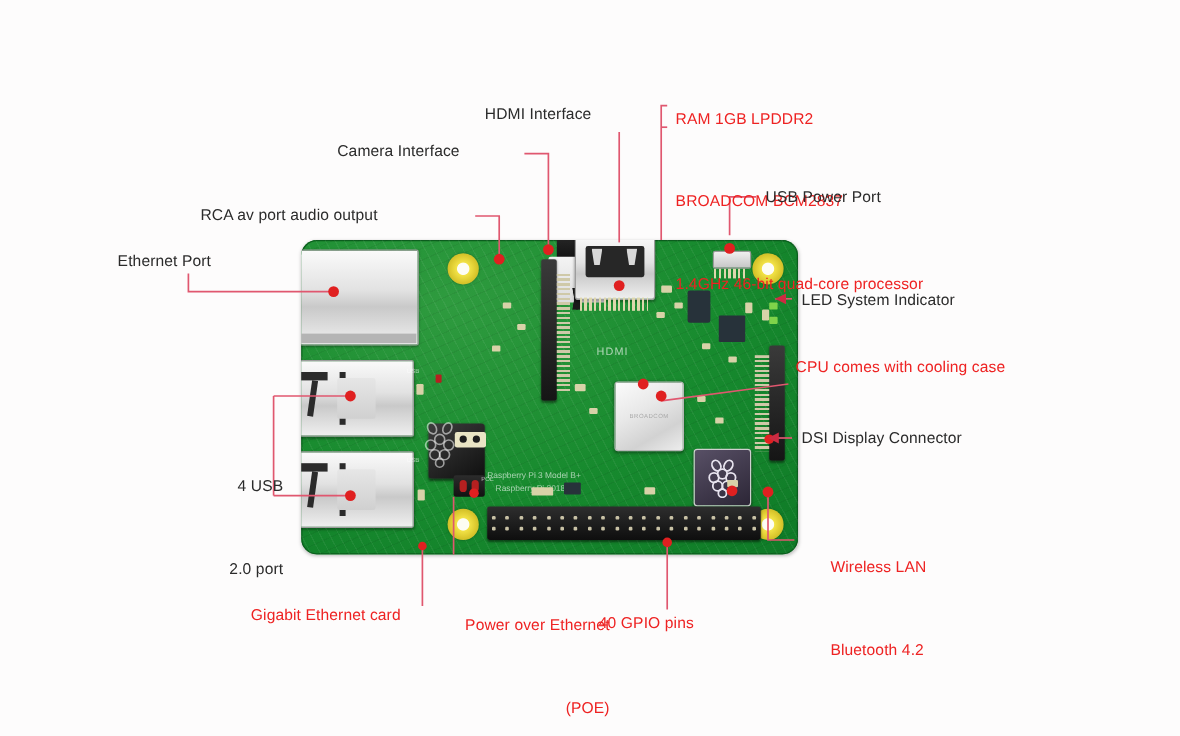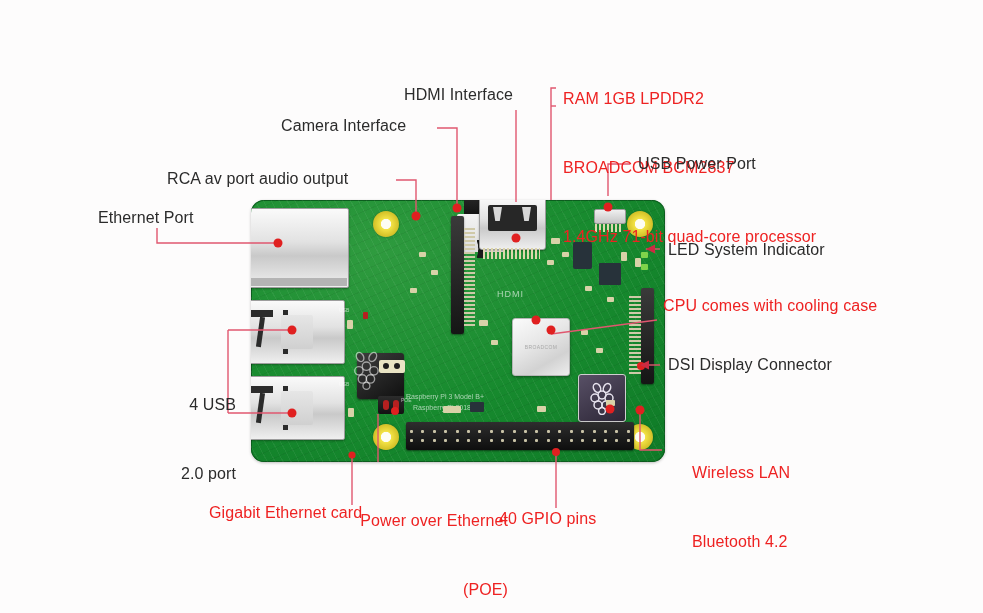--- a/index.html
+++ b/index.html
@@ -7,21 +7,21 @@
     width:983px;height:613px;
     background:#fdfcfc;
     font-family:"Liberation Sans", sans-serif;
     overflow:hidden;
   }
   #stage{position:relative;width:983px;height:613px;}
 
   
   .lbl{
     position:absolute;
-    font-size:16px;
+    font-size:13px;
     line-height:23px;
     color:#2b2b2b;
     white-space:pre;
     letter-spacing:.1px;
   }
   .lbl.red{color:#ee2222;}
   .lbl.ctr{text-align:right;}
 
   
   svg.leaders{position:absolute;left:0;top:0;width:983px;height:613px;pointer-events:none;}
@@ -344,21 +344,21 @@
 
     <g fill="#cc2b42">
       <path d="M646,249 l9,-4.5 l0,9 z"></path>
       <path d="M640,365 l9,-4.5 l0,9 z"></path>
     </g>
   </svg>
 
   <div class="lbl red" style="left:563px;top:41px;">
     <div>RAM 1GB LPDDR2</div>
     <div>BROADCOM BCM2837</div>
-    <div>1.4GHz 71-bit quad-core processor</div>
+    <div>1.4GHz 46-bit quad-core processor</div>
   </div>
 
   <div class="lbl" style="left:404px;top:83px;">HDMI Interface</div>
 
   <div class="lbl" style="left:281px;top:114px;">Camera Interface</div>
 
   <div class="lbl" style="left:167px;top:167px;">RCA av port audio output</div>
 
   <div class="lbl" style="left:98px;top:206px;">Ethernet Port</div>
 

